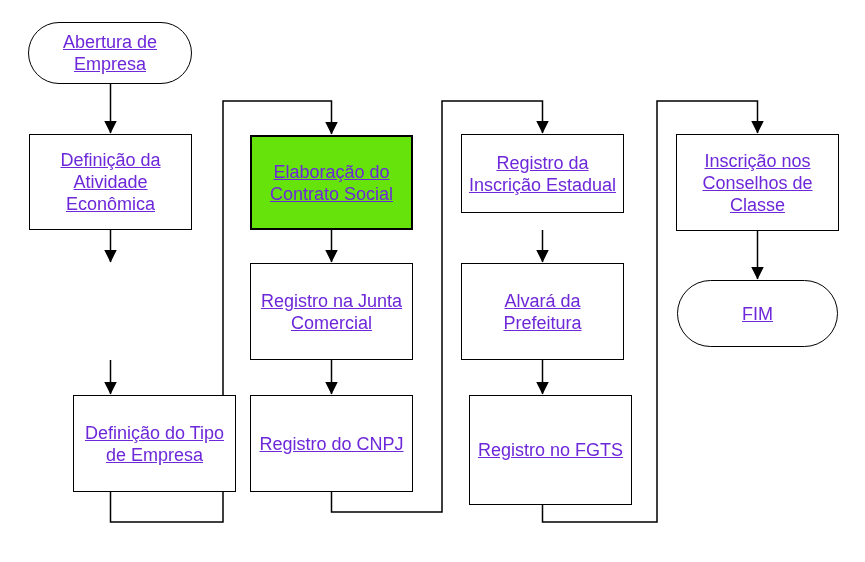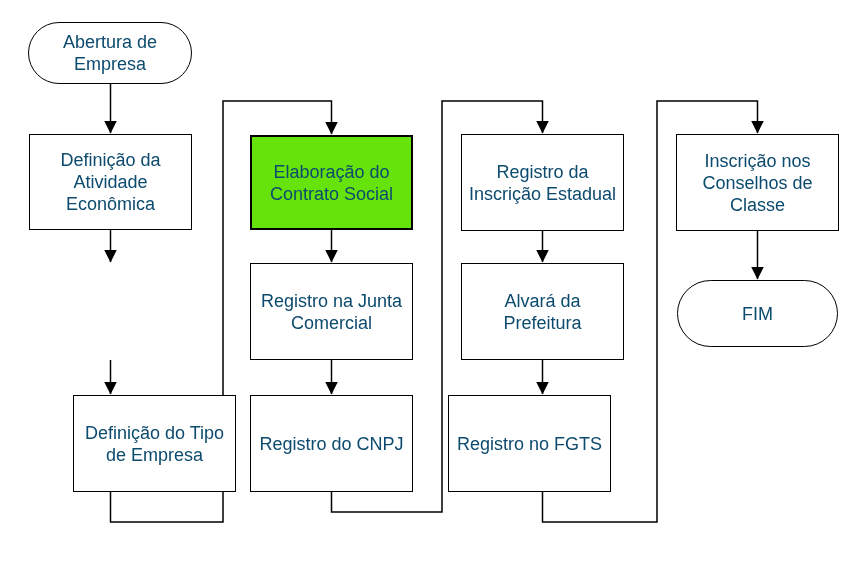--- a/index.html
+++ b/index.html
@@ -24,23 +24,24 @@
   }
   .node {
     position: absolute;
     box-sizing: border-box;
     background: #ffffff;
     border: 1.5px solid #000000;
     display: flex;
     align-items: center;
     justify-content: center;
     text-align: center;
-    color: #0c4a6e;
+    color: #6d28d9;
     font-size: 18px;
     line-height: 22px;
+    text-decoration: underline;
   }
   .node .lbl {
     white-space: pre-line;
   }
   .pill {
     border-radius: 40px;
     border-width: 1px;
   }
   .highlight {
     border-width: 2px;
@@ -96,31 +97,31 @@
 
   <div class="node" style="left:250px; top:263px; width:163px; height:97px;">
     <span class="lbl">Registro na Junta
 Comercial</span>
   </div>
 
   <div class="node" style="left:250px; top:395px; width:163px; height:97px;">
     <span class="lbl">Registro do CNPJ</span>
   </div>
 
-  <div class="node" style="left:461px; top:134px; width:163px; height:97px;">
+  <div class="node" style="left:461px; top:134px; width:163px; height:79px;">
     <span class="lbl">Registro da
 Inscrição Estadual</span>
   </div>
 
   <div class="node" style="left:461px; top:263px; width:163px; height:97px;">
     <span class="lbl">Alvará da
 Prefeitura</span>
   </div>
 
-  <div class="node" style="left:448px; top:395px; width:163px; height:97px;">
+  <div class="node" style="left:469px; top:395px; width:163px; height:110px;">
     <span class="lbl">Registro no FGTS</span>
   </div>
 
   <div class="node" style="left:676px; top:134px; width:163px; height:97px;">
     <span class="lbl">Inscrição nos
 Conselhos de
 Classe</span>
   </div>
 
   <div class="node pill" style="left:677px; top:280px; width:161px; height:67px;">

